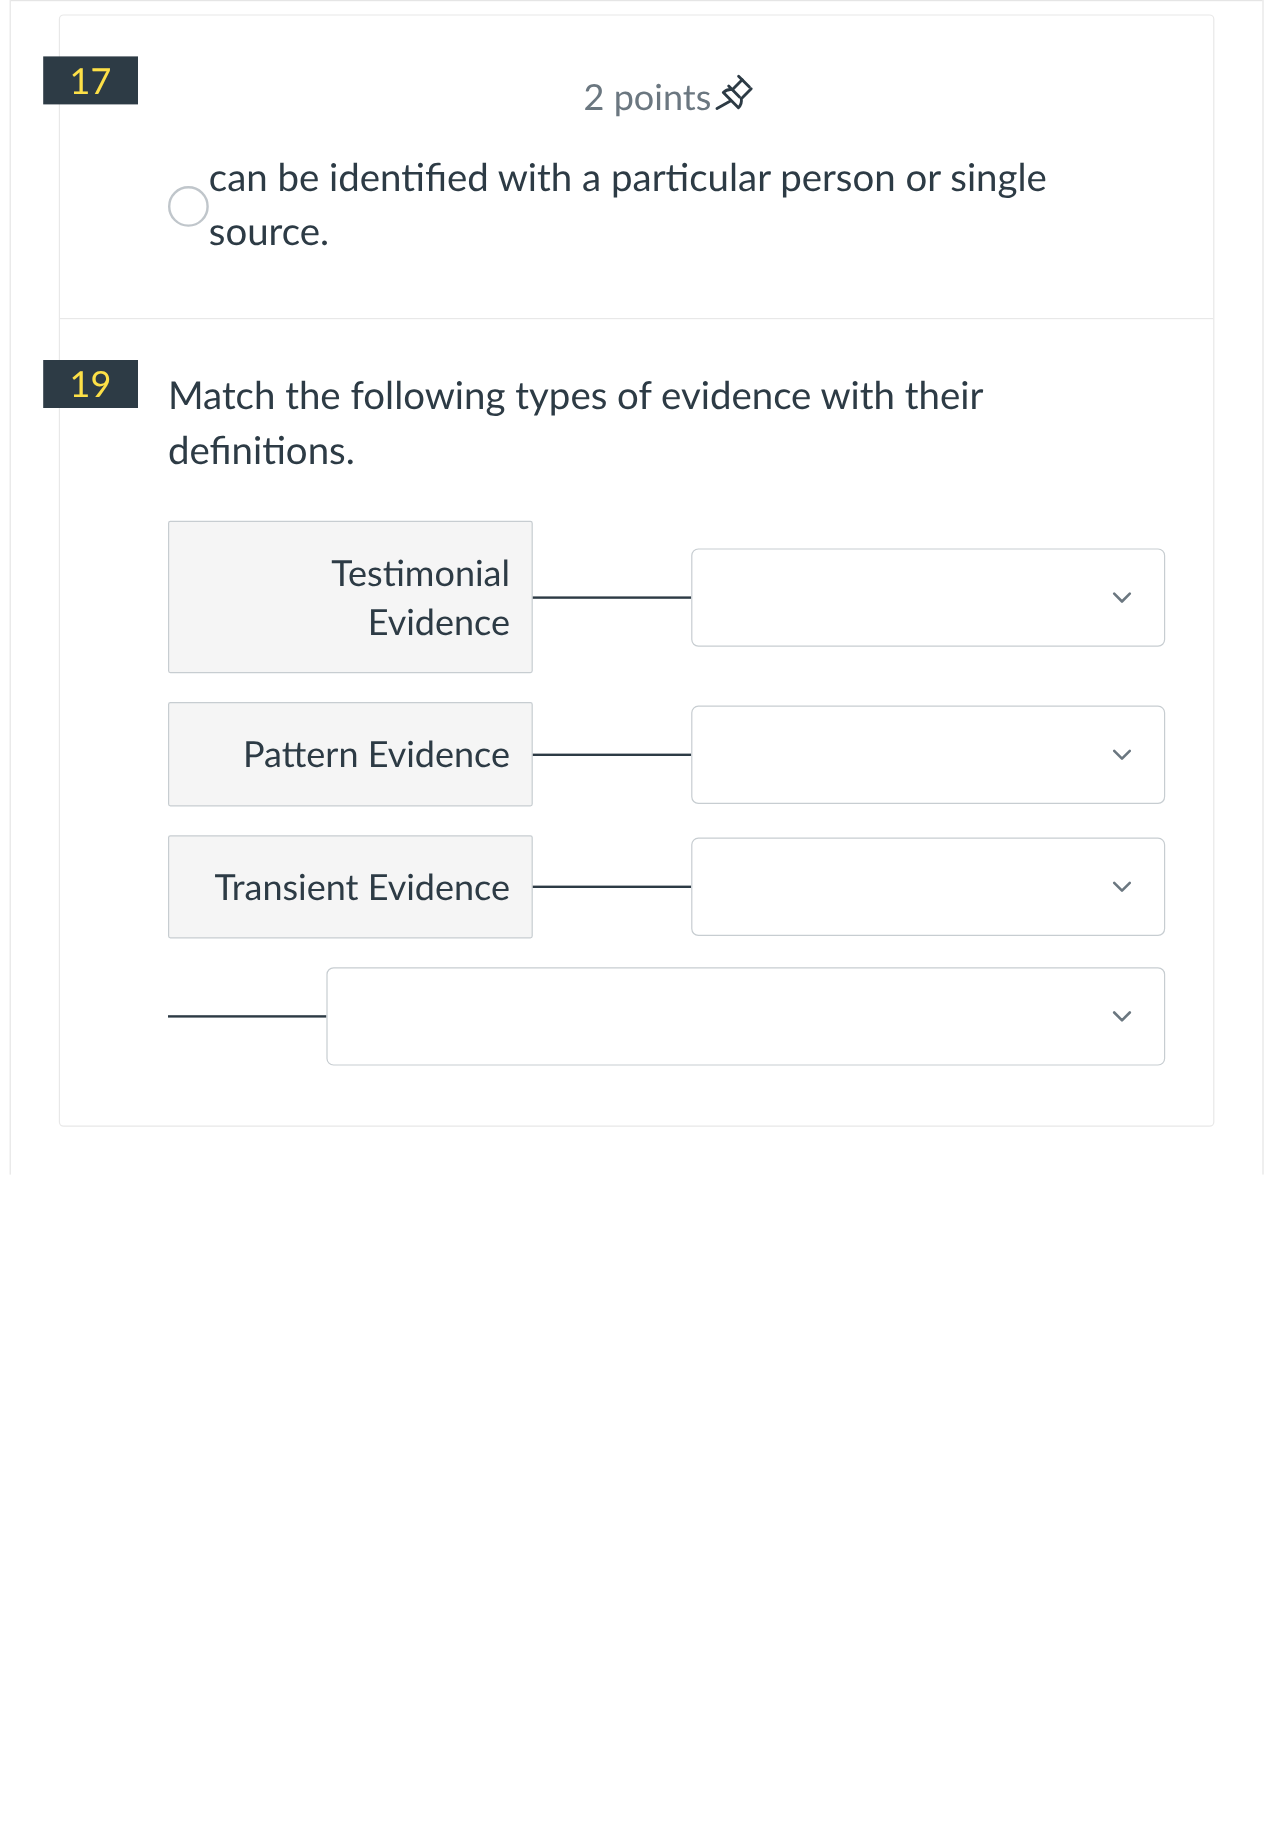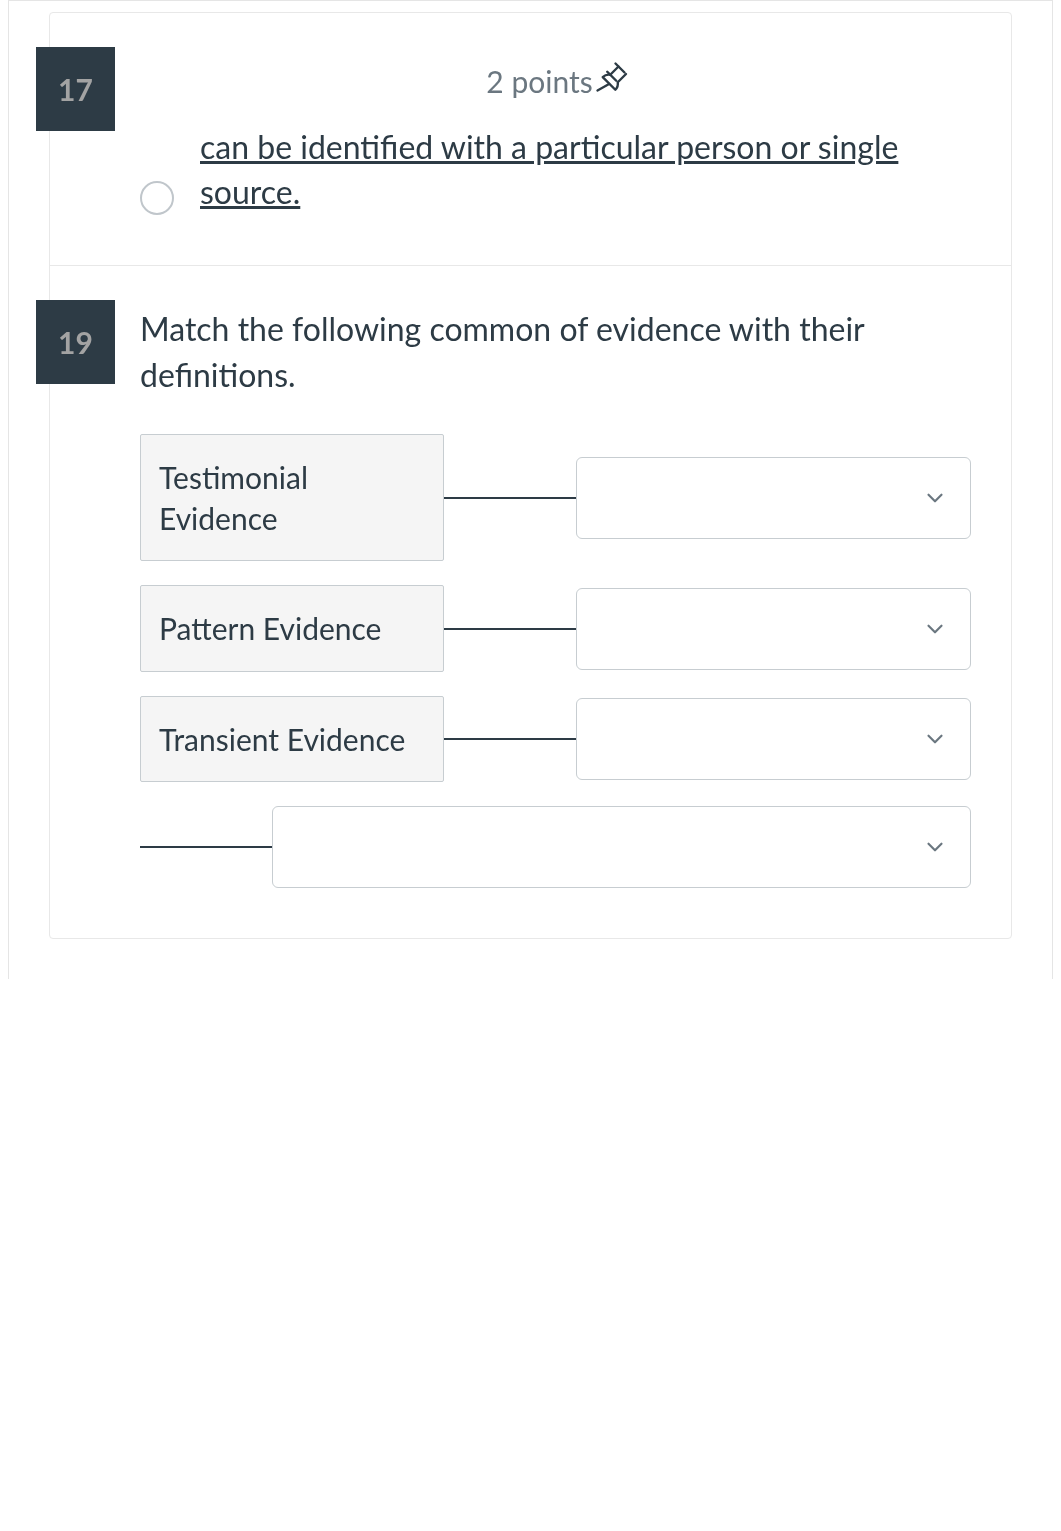--- a/index.html
+++ b/index.html
@@ -29,24 +29,24 @@
     padding: 40px 40px 50px 90px;
   }
   .question-block + .question-block {
     border-top: 1px solid #e8e8e8;
   }
   .q-number {
     position: absolute;
     left: -14px;
     top: 34px;
     background: #2d3b45;
-    color: #a3a3a3;
+    color: #fde047;
     font-size: 30px;
-    font-weight: 700;
-    padding: 24px 22px;
+    font-weight: 400;
+    padding: 2px 22px;
     min-width: 70px;
     text-align: center;
   }
   .q-header {
     display: flex;
     align-items: flex-start;
     justify-content: center;
     margin-bottom: 26px;
     margin-left: 4px;
   }
@@ -66,23 +66,21 @@
     line-height: 1.45;
     margin-bottom: 30px;
   }
   .options {
     display: flex;
     flex-direction: column;
     gap: 34px;
   }
   .option-row {
     display: flex;
-    align-items: flex-end;
-    gap: 26px;
-    text-decoration: underline;
+    align-items: center;
   }
   .radio {
     flex-shrink: 0;
     width: 34px;
     height: 34px;
     border: 2px solid #c0c6cb;
     border-radius: 50%;
     margin-top: 4px;
     background: #fff;
   }
@@ -105,20 +103,21 @@
   }
   .match-term {
     flex: 0 0 304px;
     border: 1px solid #c7cdd1;
     background: #f5f5f5;
     padding: 22px 18px;
     font-size: 30px;
     color: #2d3b45;
     line-height: 1.35;
     border-radius: 2px;
+    text-align: right;
   }
   .match-connector {
     flex: 0 0 132px;
     height: 2px;
     background: #2d3b45;
   }
   .match-select {
     flex: 1;
     border: 1px solid #c7cdd1;
     border-radius: 6px;
@@ -156,21 +155,21 @@
       <div class="options">
         <div class="option-row">
           <div class="radio"></div>
           <div class="option-text">can be identified with a particular person or single source.</div>
         </div>
       </div>
     </div>
 
     <div class="question-block">
       <div class="q-number">19</div>
-      <div class="q-text">Match the following common of evidence with their definitions.</div>
+      <div class="q-text">Match the following types of evidence with their definitions.</div>
 
       <div class="match-list">
 
         <div class="match-row">
           <div class="match-term">Testimonial Evidence</div>
           <div class="match-connector"></div>
           <div class="match-select">
             <svg class="chevron-down" viewBox="0 0 24 24" fill="none" stroke="currentColor" stroke-width="2" stroke-linecap="round" stroke-linejoin="round">
                 <polyline points="6 9 12 15 18 9"></polyline>
               </svg>

